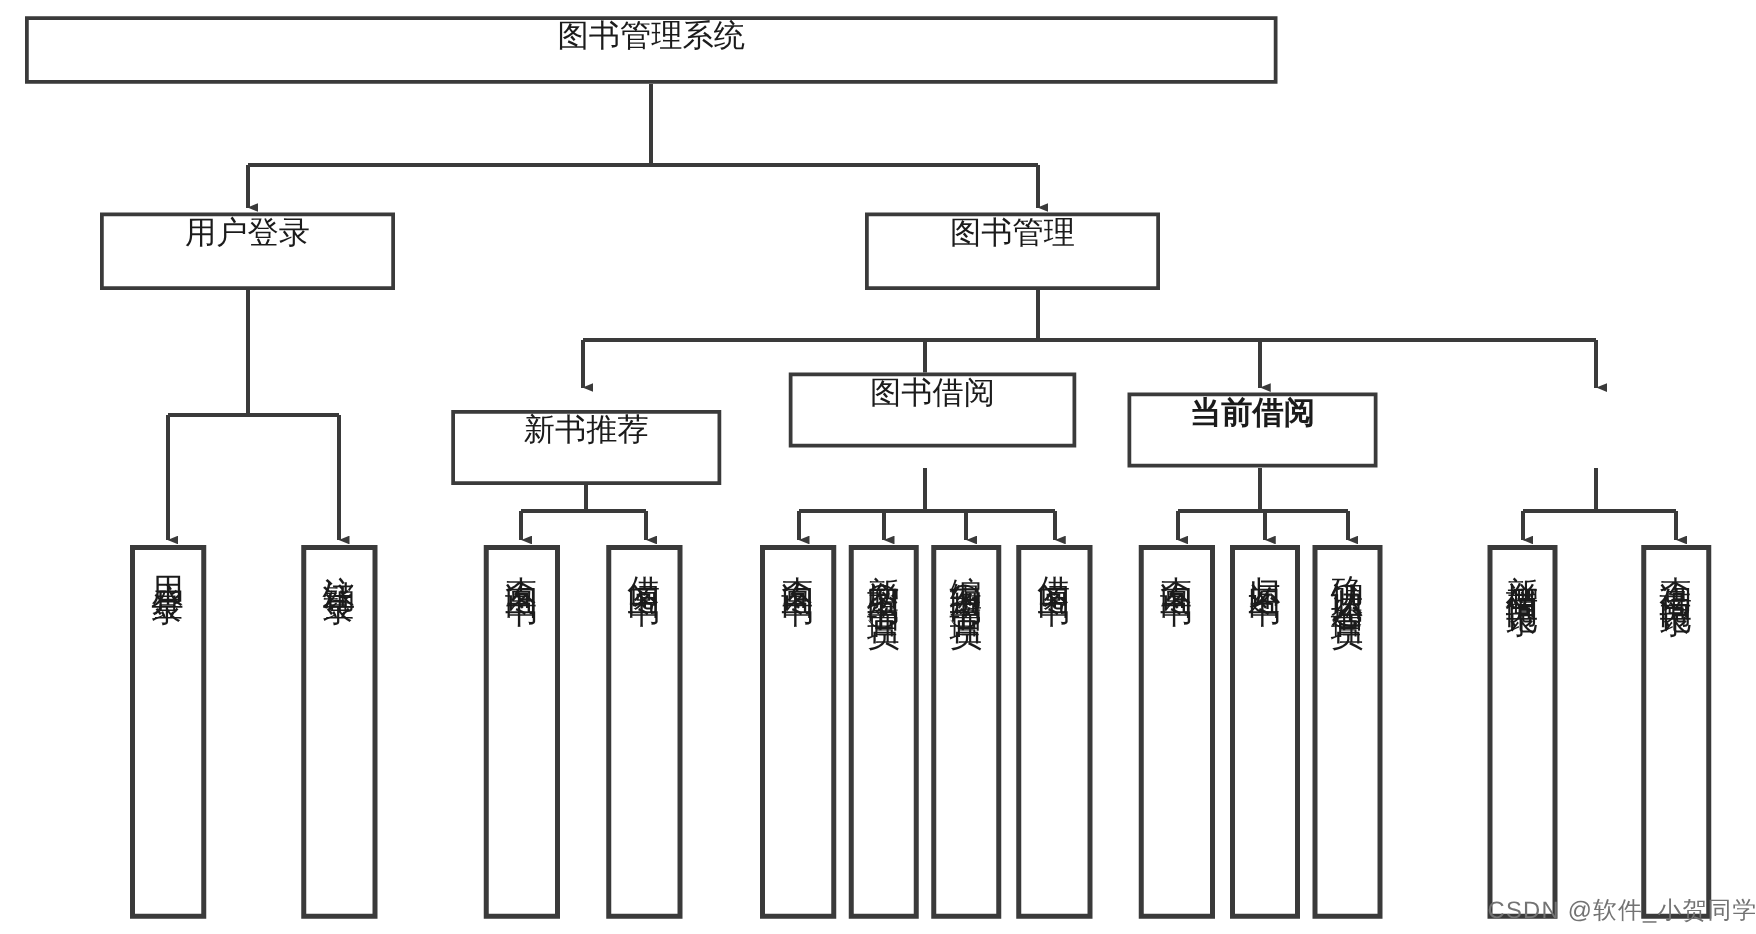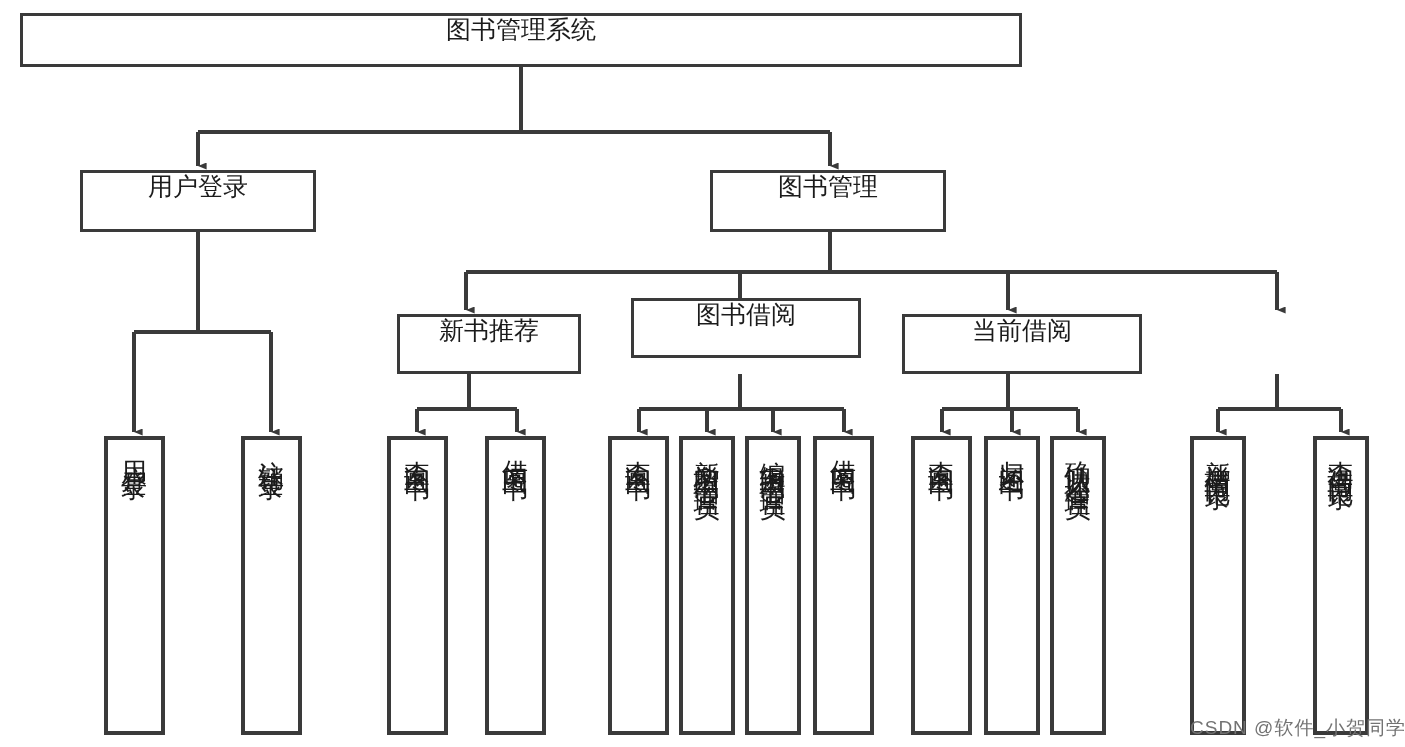--- a/index.html
+++ b/index.html
@@ -74,31 +74,31 @@
     </g>
   </svg>
 
   <div class="node horiz" style="left:20px;top:13px;width:1002px;height:54px;">
     <span class="label">图书管理系统</span>
   </div>
 
   <div class="node horiz" style="left:80px;top:170px;width:236px;height:62px;">
     <span class="label">用户登录</span>
   </div>
-  <div class="node horiz" style="left:710px;top:170px;width:236px;height:62px;">
+  <div class="node horiz" style="left:692px;top:170px;width:236px;height:62px;">
     <span class="label">图书管理</span>
   </div>
 
-  <div class="node horiz" style="left:361px;top:314px;width:184px;height:60px;margin-left:36px;">
+  <div class="node horiz" style="left:361px;top:328px;width:216px;height:60px;">
     <span class="label">新书推荐</span>
   </div>
   <div class="node horiz" style="left:631px;top:298px;width:230px;height:60px;">
     <span class="label">图书借阅</span>
   </div>
-  <div class="node horiz" style="left:902px;top:314px;width:240px;height:60px;">
+  <div class="node horiz" style="left:902px;top:314px;width:200px;height:60px;font-weight:bold;">
     <span class="label">当前借阅</span>
   </div>
 
   <div class="node leaf" style="left:104px;top:436px;width:61px;height:299px;">
     <span class="label">用户登录</span>
   </div>
   <div class="node leaf" style="left:241px;top:436px;width:61px;height:299px;">
     <span class="label">注销登录</span>
   </div>
   <div class="node leaf" style="left:387px;top:436px;width:61px;height:299px;">

